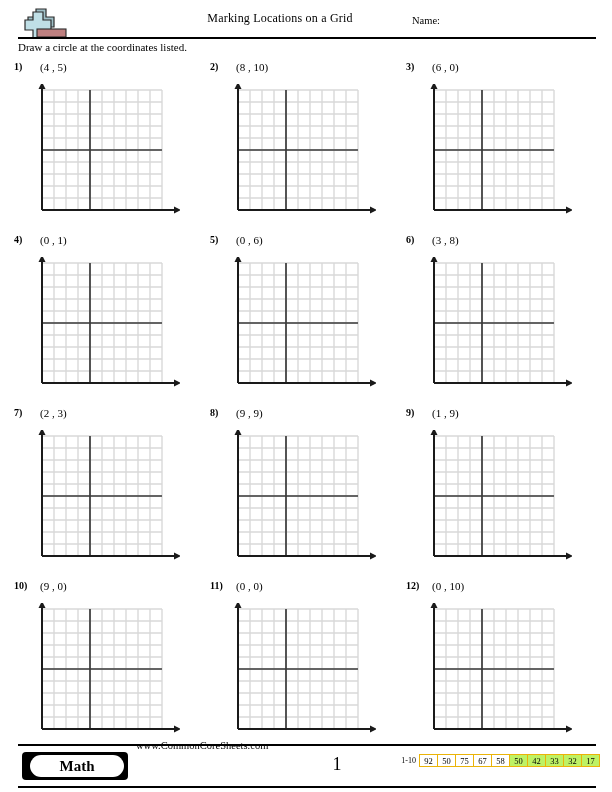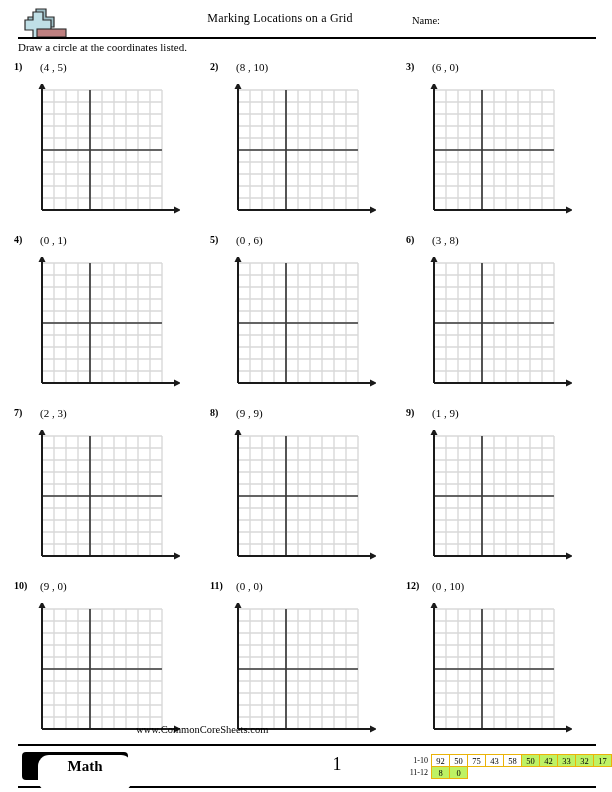--- a/index.html
+++ b/index.html
@@ -147,57 +147,57 @@
     position: absolute;
     left: 22px;
     top: 752px;
     width: 106px;
     height: 28px;
     background: #000000;
     border-radius: 4px;
   }
   .math-badge-inner {
     position: absolute;
-    left: 16px;
+    left: 8px;
     top: 3px;
     width: 94px;
-    height: 36px;
+    height: 22px;
     background: #ffffff;
     border-radius: 11px / 11px;
     text-align: center;
     line-height: 22px;
     font-size: 15px;
     font-weight: bold;
     font-family: "Liberation Serif", serif;
     color: #000;
   }
 
   .site-url {
     position: absolute;
     left: 136px;
-    top: 724px;
+    top: 740px;
     font-size: 10.5px;
     font-family: "Liberation Serif", serif;
     white-space: nowrap;
   }
 
   .page-num {
     position: absolute;
     left: 322px;
     top: 754px;
     width: 30px;
     text-align: center;
     font-size: 18px;
     font-family: "Liberation Serif", serif;
   }
 
   
   .score {
     position: absolute;
-    left: 404px;
+    left: 392px;
     top: 754px;
   }
   .score table {
     border-collapse: collapse;
     font-family: "Liberation Serif", serif;
   }
   .score td {
     font-size: 8.5px;
     text-align: center;
     height: 11px;
@@ -708,36 +708,23 @@
 <div class="page-num">1</div>
 
 <div class="score">
   <table>
     <tbody id="score-body">
         <tr>
           <td class="rl">1-10</td>
           <td class="cell">92</td>
           <td class="cell">50</td>
           <td class="cell">75</td>
-          <td class="cell">43</td>
+          <td class="cell">67</td>
           <td class="cell">58</td>
           <td class="cell hl">50</td>
           <td class="cell hl">42</td>
           <td class="cell hl">33</td>
           <td class="cell hl">32</td>
           <td class="cell hl">17</td>
         </tr>
-        <tr>
-          <td class="rl">11-12</td>
-          <td class="cell hl">8</td>
-          <td class="cell hl">0</td>
-          <td class="blank"></td>
-          <td class="blank"></td>
-          <td class="blank"></td>
-          <td class="blank"></td>
-          <td class="blank"></td>
-          <td class="blank"></td>
-          <td class="blank"></td>
-          <td class="blank"></td>
-        </tr>
       </tbody>
   </table>
 </div>
 
 </body></html>

